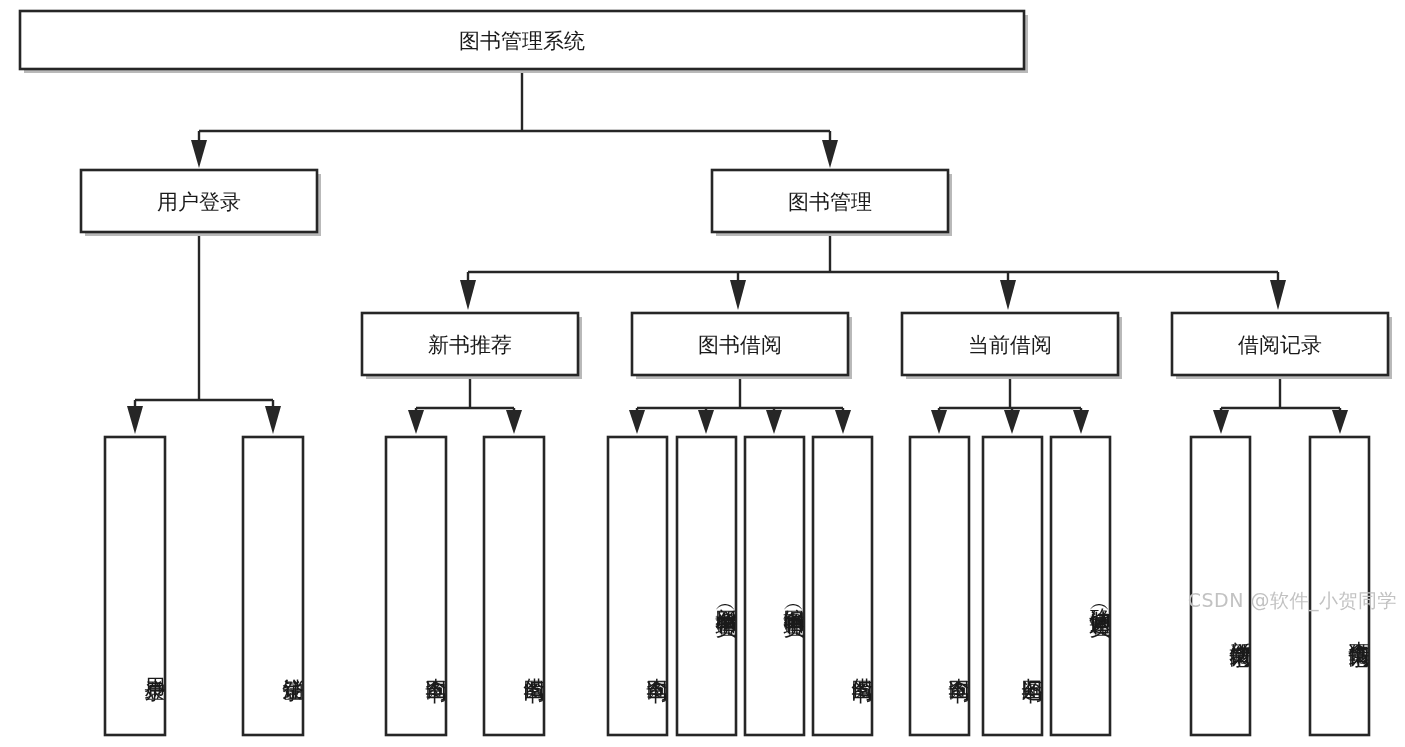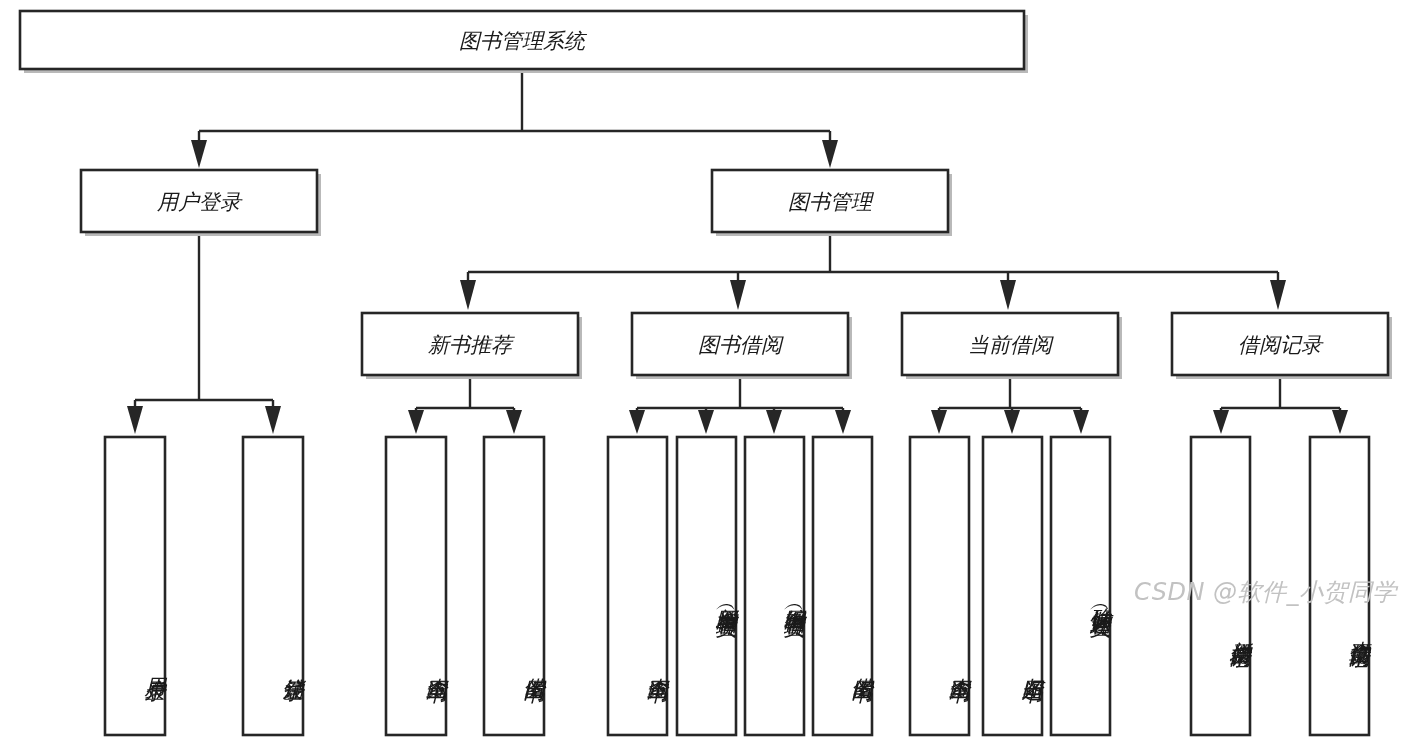--- a/index.html
+++ b/index.html
@@ -11,21 +11,20 @@
     width: 1405px;
     height: 747px;
     font-family: "DejaVu Sans", "Liberation Sans", sans-serif;
     overflow: hidden;
     position: relative;
   }
   #diagram-root {
     position: relative;
     width: 1405px;
     height: 620px;
-    font-style: italic;
   }
   svg.flow {
     position: absolute;
     top: 0;
     left: 0;
     width: 1405px;
     height: 747px;
     display: block;
   }
   .node-rect {
@@ -66,23 +65,23 @@
     white-space: nowrap;
     text-align: center;
     pointer-events: none;
     display: flex;
     align-items: flex-start;
     justify-content: center;
   }
   .watermark {
     position: absolute;
     right: 8px;
-    bottom: 12px;
-    font-family: "DejaVu Sans", "Liberation Sans", sans-serif;
-    font-size: 24px;
+    bottom: 6px;
+    font-family: "DejaVu Sans", "Liberation Sans", sans-serif;
+    font-size: 19px;
     color: #c2c2c2;
     white-space: nowrap;
     letter-spacing: 0.5px;
   }
 </style>
 </head>
 <body>
 
 <div id="diagram-root">
 

